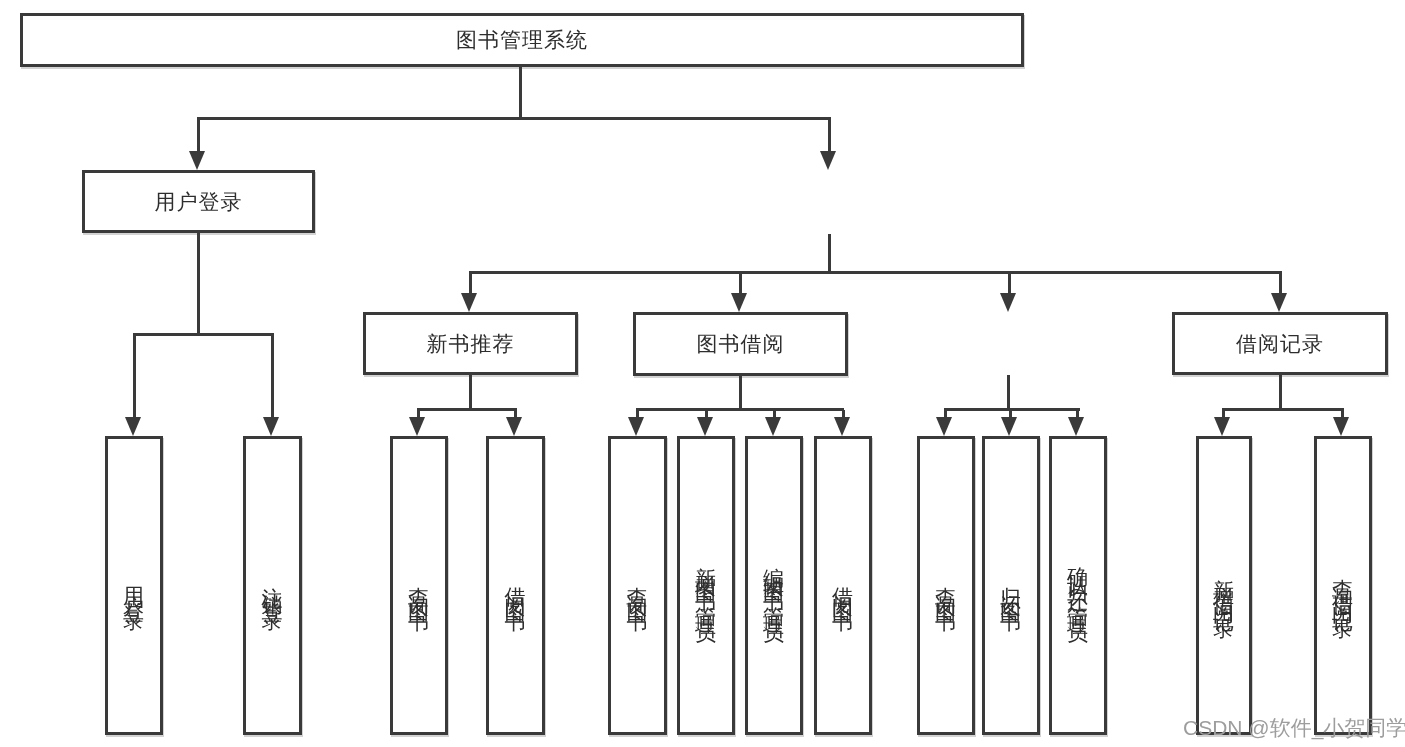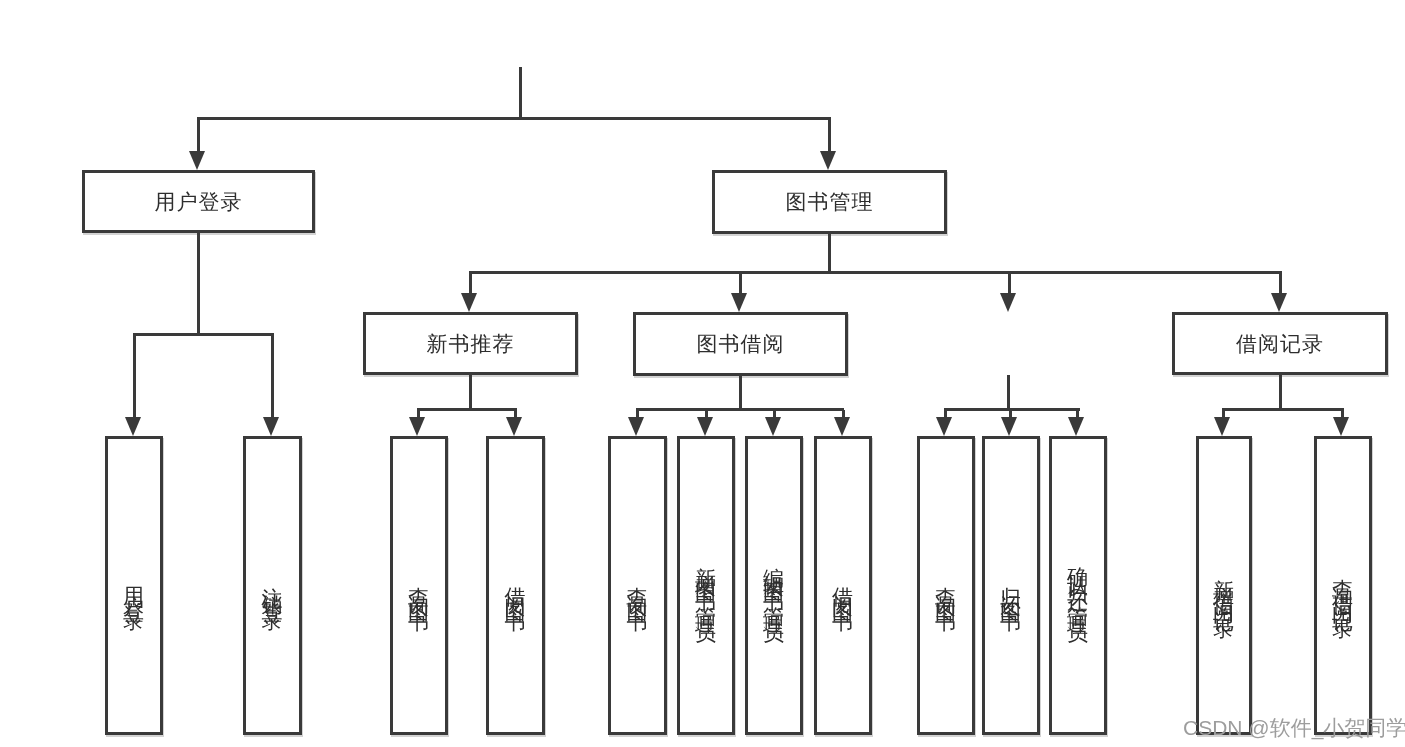--- a/index.html
+++ b/index.html
@@ -28,26 +28,26 @@
   .watermark {
     position:absolute; left:1183px; top:714px;
     font-size:21px; color:#9d9d9d; white-space:nowrap;
   }
 </style>
 </head>
 <body>
 
 <div class="stage">
 
+  <div class="box" style="left:20px;top:13px;width:1004px;height:54px">
+    <span class="lbl">图书管理系统</span>
+  </div>
 
   <div class="box" style="left:82px;top:170px;width:233px;height:63px">
     <span class="lbl">用户登录</span>
-  </div>
-  <div class="box" style="left:712px;top:170px;width:235px;height:64px">
-    <span class="lbl">图书管理</span>
   </div>
 
   <div class="box" style="left:633px;top:312px;width:215px;height:64px">
     <span class="lbl">图书借阅</span>
   </div>
   <div class="box" style="left:363px;top:312px;width:215px;height:63px">
     <span class="lbl">新书推荐</span>
   </div>
   <div class="box" style="left:1172px;top:312px;width:216px;height:63px">
     <span class="lbl">借阅记录</span>

